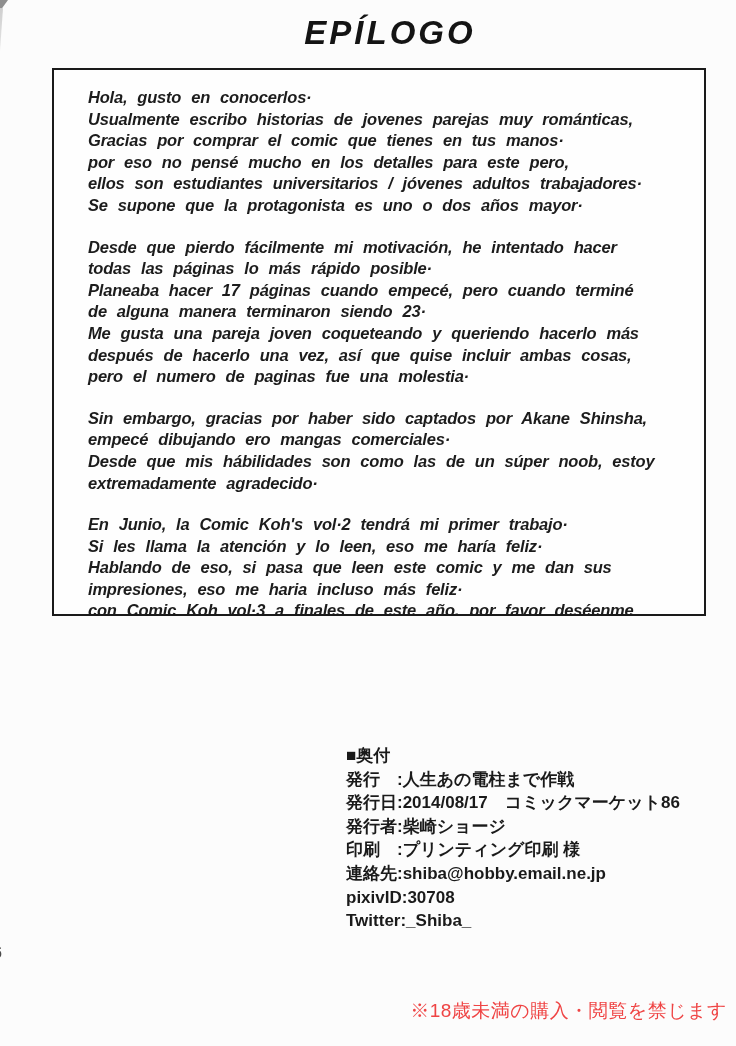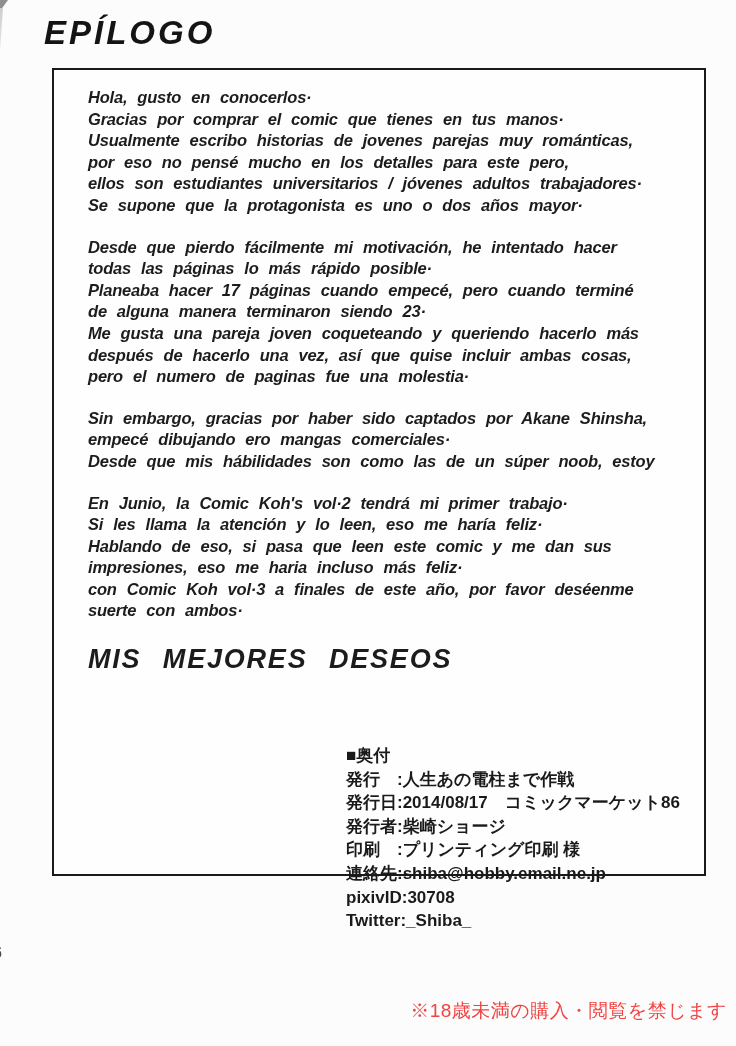--- a/index.html
+++ b/index.html
@@ -37,34 +37,34 @@
     transform-origin: top left;
   }
 
   .page-title {
     position: absolute;
     top: 14px;
     left: 0;
     width: 100%;
     padding-left: 44px;
     box-sizing: border-box;
-    text-align: left;
+    text-align: center;
     font-size: 33px;
     font-weight: bold;
     font-style: italic;
     letter-spacing: 3px;
     color: #141414;
   }
 
   .epilogue-box {
     position: absolute;
     left: 52px;
     top: 68px;
     width: 654px;
-    height: 808px;
+    height: 548px;
     box-sizing: border-box;
     border: 2px solid #1a1a1a;
     background: #fefefe;
     padding: 17px 6px 16px 34px;
     overflow: hidden;
   }
 
   .para {
     margin: 0 0 20px 0;
   }
@@ -123,39 +123,40 @@
 <body>
 
 <div class="scan-corner"></div>
 <div class="scan-edge"></div>
 
 <div class="page-title">EPÍLOGO</div>
 
 <div class="epilogue-box">
   <div class="para">
       <div class="line">Hola, gusto en conocerlos·</div>
+      <div class="line">Usualmente escribo historias de jovenes parejas muy románticas,</div>
       <div class="line">Gracias por comprar el comic que tienes en tus manos·</div>
-      <div class="line">Usualmente escribo historias de jovenes parejas muy románticas,</div>
       <div class="line">por eso no pensé mucho en los detalles para este pero,</div>
       <div class="line">ellos son estudiantes universitarios / jóvenes adultos trabajadores·</div>
       <div class="line">Se supone que la protagonista es uno o dos años mayor·</div>
     </div>
   <div class="para">
       <div class="line">Desde que pierdo fácilmente mi motivación, he intentado hacer</div>
       <div class="line">todas las páginas lo más rápido posible·</div>
       <div class="line">Planeaba hacer 17 páginas cuando empecé, pero cuando terminé</div>
       <div class="line">de alguna manera terminaron siendo 23·</div>
       <div class="line">Me gusta una pareja joven coqueteando y queriendo hacerlo más</div>
       <div class="line">después de hacerlo una vez, así que quise incluir ambas cosas,</div>
       <div class="line">pero el numero de paginas fue una molestia·</div>
     </div>
   <div class="para">
       <div class="line">Sin embargo, gracias por haber sido captados por Akane Shinsha,</div>
       <div class="line">empecé dibujando ero mangas comerciales·</div>
       <div class="line">Desde que mis hábilidades son como las de un súper noob, estoy</div>
+      <div class="line">extremadamente agradecido·</div>
     </div>
   <div class="para">
       <div class="line">En Junio, la Comic Koh's vol·2 tendrá mi primer trabajo·</div>
       <div class="line">Si les llama la atención y lo leen, eso me haría feliz·</div>
       <div class="line">Hablando de eso, si pasa que leen este comic y me dan sus</div>
       <div class="line">impresiones, eso me haria incluso más feliz·</div>
       <div class="line">con Comic Koh vol·3 a finales de este año, por favor deséenme</div>
       <div class="line">suerte con ambos·</div>
     </div>
   <div class="closing">MIS MEJORES DESEOS</div>

